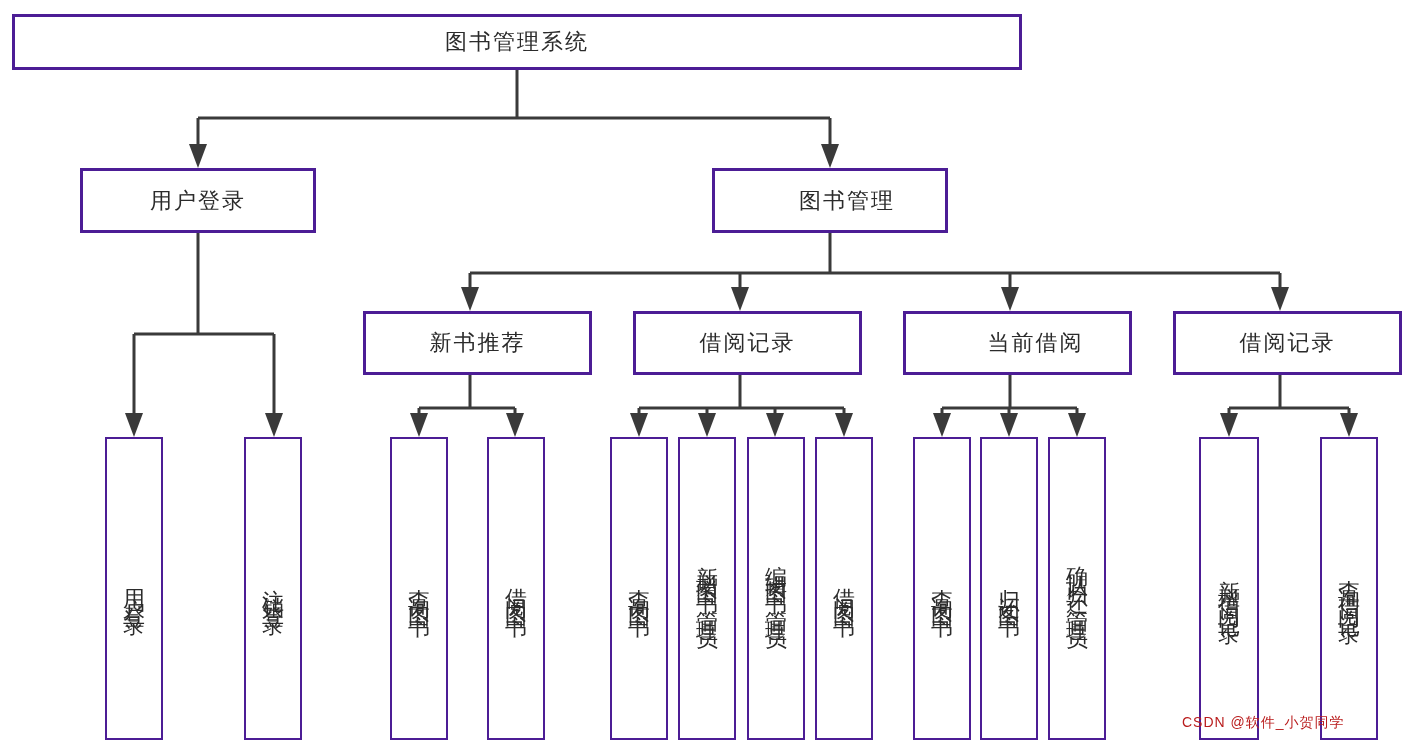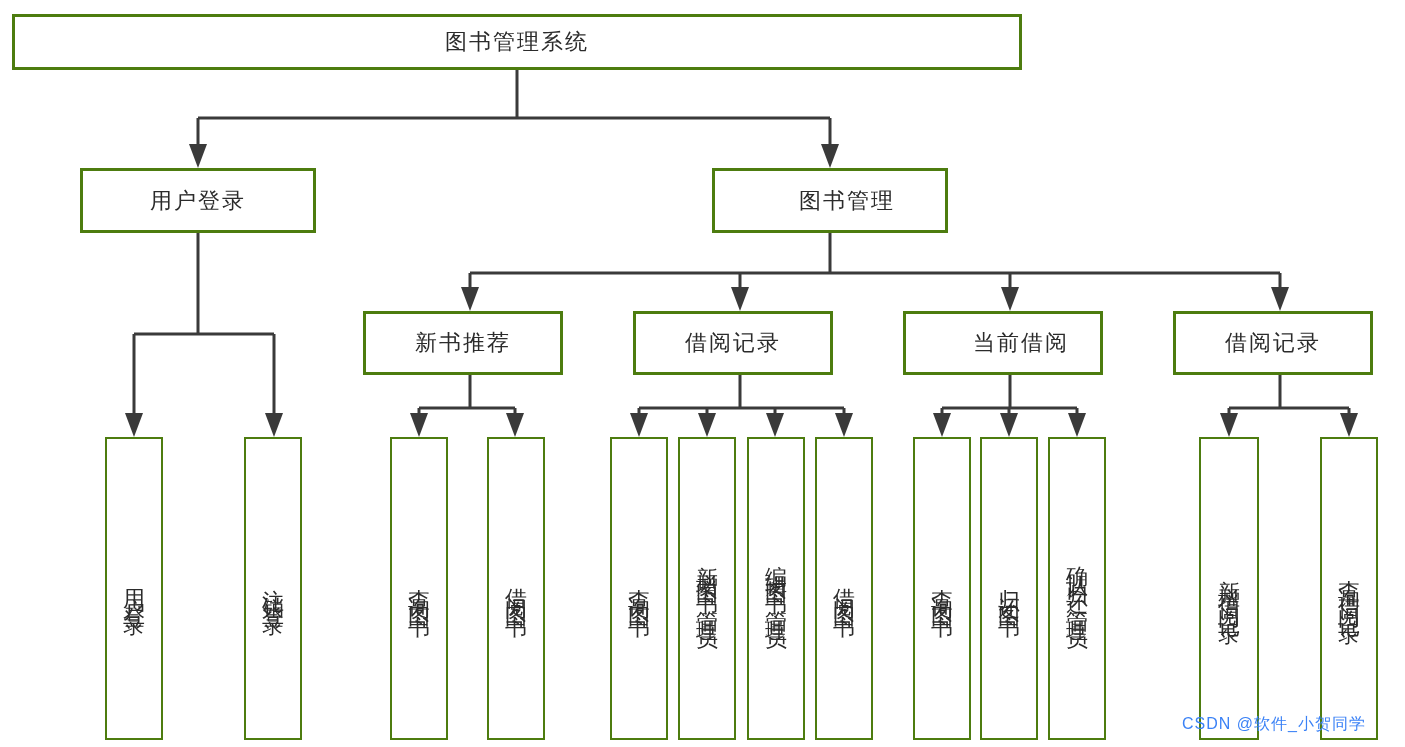--- a/index.html
+++ b/index.html
@@ -8,33 +8,33 @@
     width:1405px;height:747px;
     background:#ffffff;
     overflow:hidden;
     font-family:"Liberation Sans","DejaVu Sans",sans-serif;
   }
   svg.connectors{position:absolute;left:0;top:0;width:1405px;height:747px;}
   .box{
     position:absolute;
     box-sizing:border-box;
     background:#ffffff;
-    border:3px solid #4d7c0f;
+    border:3px solid #4c1d95;
     display:flex;align-items:center;justify-content:center;
     color:#2b2b2b;
     font-size:22px;
     letter-spacing:2px;
     white-space:nowrap;
     z-index:2;
   }
   .root-box{left:12px;top:14px;width:1010px;height:56px;}
   .l2-box{top:168px;height:65px;width:236px;}
   .l2-user{left:80px;}
   .l2-book{left:712px;padding-left:34px;}
-  .l3-box{top:311px;height:64px;width:200px;}
+  .l3-box{top:311px;height:64px;width:229px;}
   .l3-a{left:363px;}
   .l3-b{left:633px;}
   .l3-c{left:903px;padding-left:36px;}
   .l3-d{left:1173px;}
   .leaf{
     top:437px;height:303px;width:58px;
     border-width:2.5px;
     writing-mode:vertical-rl;
     text-orientation:mixed;
     font-size:22px;
@@ -44,22 +44,22 @@
   .leaf-0{left:105px;}  .leaf-1{left:244px;}
   .leaf-2{left:390px;}  .leaf-3{left:487px;}
   .leaf-4{left:610px;}  .leaf-5{left:678px;}
   .leaf-6{left:747px;}  .leaf-7{left:815px;}
   .leaf-8{left:913px;}  .leaf-9{left:980px;}
   .leaf-10{left:1048px;}
   .leaf-11{left:1199px;width:60px;} .leaf-12{left:1320px;}
   .watermark{
     position:absolute;
     left:1182px;top:714px;
-    font-size:16px;
-    color:#3b82f6;
+    font-size:14px;
+    color:#b91c1c;
     letter-spacing:1px;
     white-space:nowrap;
     z-index:5;
   }
 </style>
 </head>
 <body>
 
 <div class="stage">
 

